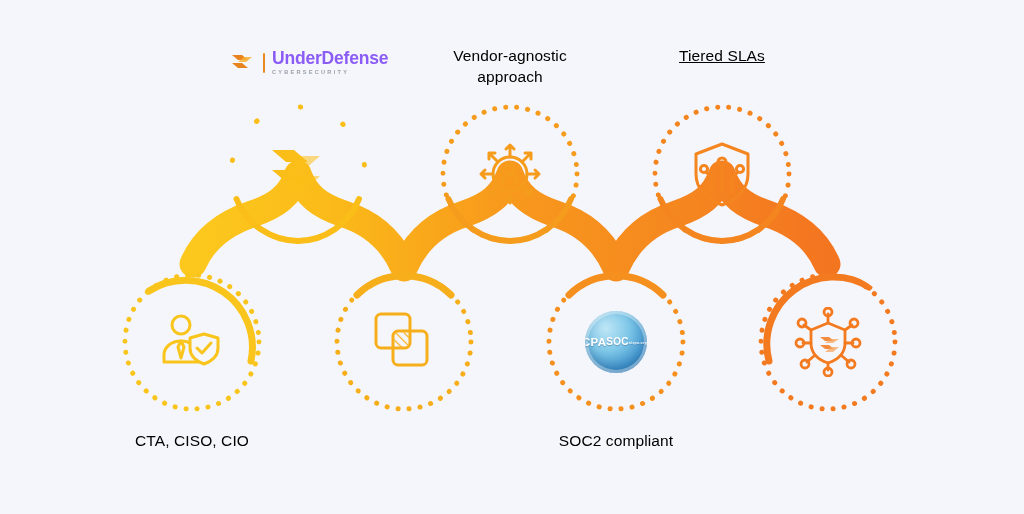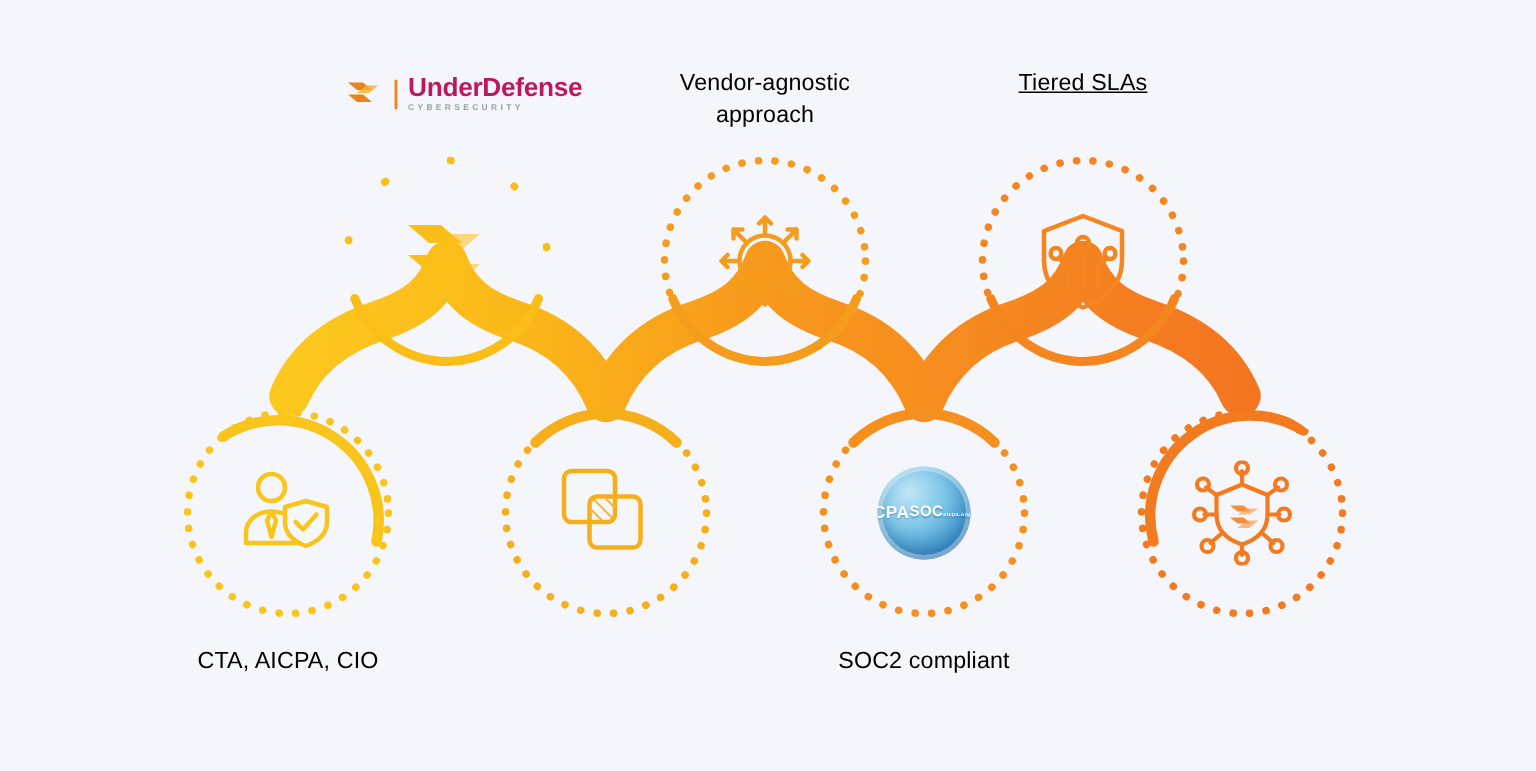--- a/index.html
+++ b/index.html
@@ -20,21 +20,21 @@
   .label{
     position:absolute;text-align:center;
     color:#000000;font-size:15.5px;line-height:21px;
     letter-spacing:.1px;white-space:pre-line;
   }
 
   .logo{position:absolute;display:flex;align-items:center;gap:7px;}
   .logo .mark{width:26px;height:22px;}
   .logo .bar{width:2px;height:20px;background:#e98b24;border-radius:1px;}
   .logo .wordwrap{display:flex;flex-direction:column;line-height:1;}
-  .logo .word{font-size:17.5px;font-weight:700;color:#be185d;letter-spacing:-.2px;}
+  .logo .word{font-size:17.5px;font-weight:700;color:#8b5cf6;letter-spacing:-.2px;}
   .logo .sub{font-size:5.6px;letter-spacing:2.25px;color:#9aa0ab;margin-top:2.5px;font-weight:600;}
 
   .soc-badge{position:absolute;border-radius:50%;overflow:hidden;}
   .soc-badge .txt{
     position:absolute;inset:0;display:flex;flex-direction:row;
     align-items:center;justify-content:center;color:#fff;
     font-weight:700;letter-spacing:.3px;text-shadow:0 1px 1px rgba(20,60,110,.35);
   }
   .soc-badge .l1{font-size:11.5px;}
   .soc-badge .l2{font-size:10px;margin-top:-1px;}
@@ -238,16 +238,16 @@
           <path d="M38 40 L46 40 L40 45 L32 45 Z"></path>
         </g>
       </svg>
     </div>
   </div>
 
   <div class="label" style="left:422px;top:45px;width:176px;">Vendor-agnostic
 approach</div>
   <div class="label" style="left:634px;top:45px;width:176px;text-decoration:underline;">Tiered SLAs</div>
 
-  <div class="label" style="left:104px;top:430px;width:176px;">CTA, AICPA, CIO</div>
+  <div class="label" style="left:104px;top:430px;width:176px;">CTA, CISO, CIO</div>
   <div class="label" style="left:528px;top:430px;width:176px;">SOC2 compliant</div>
 
 </div>
 
 </body></html>

